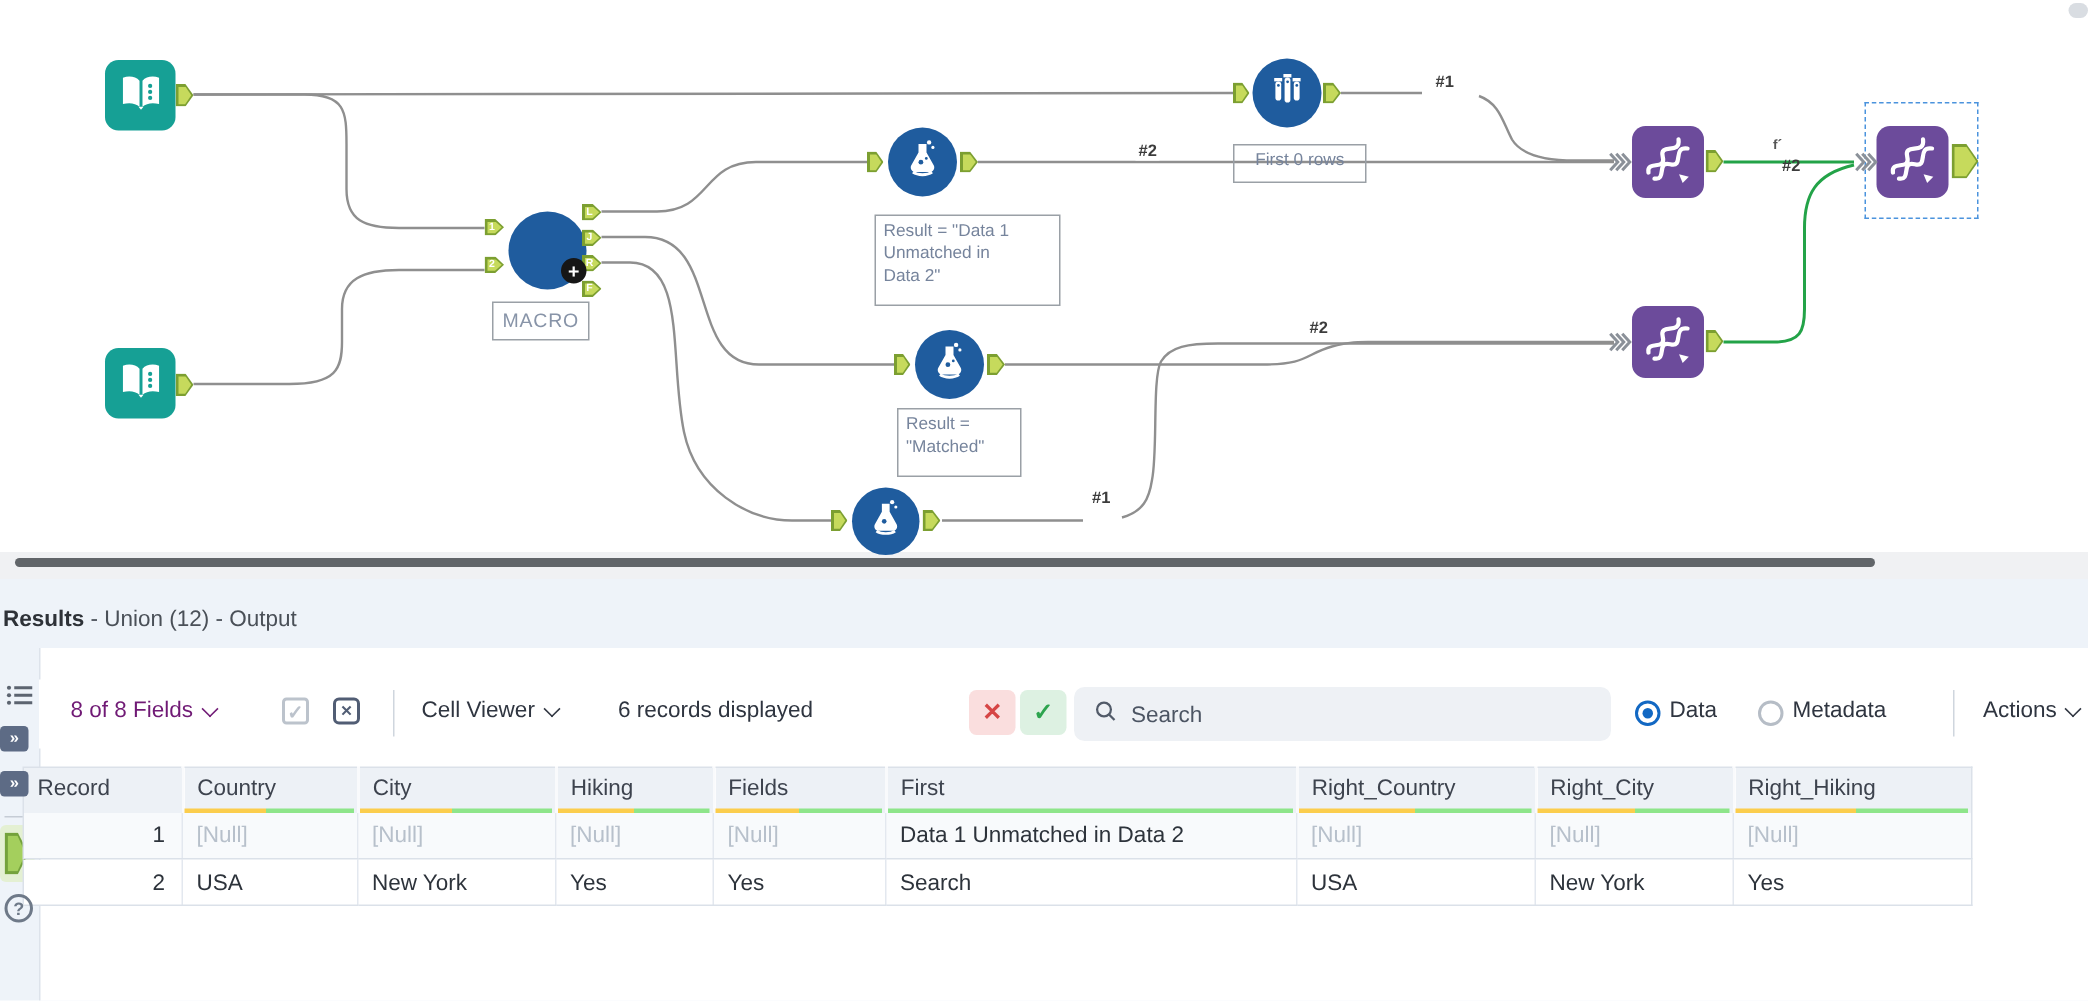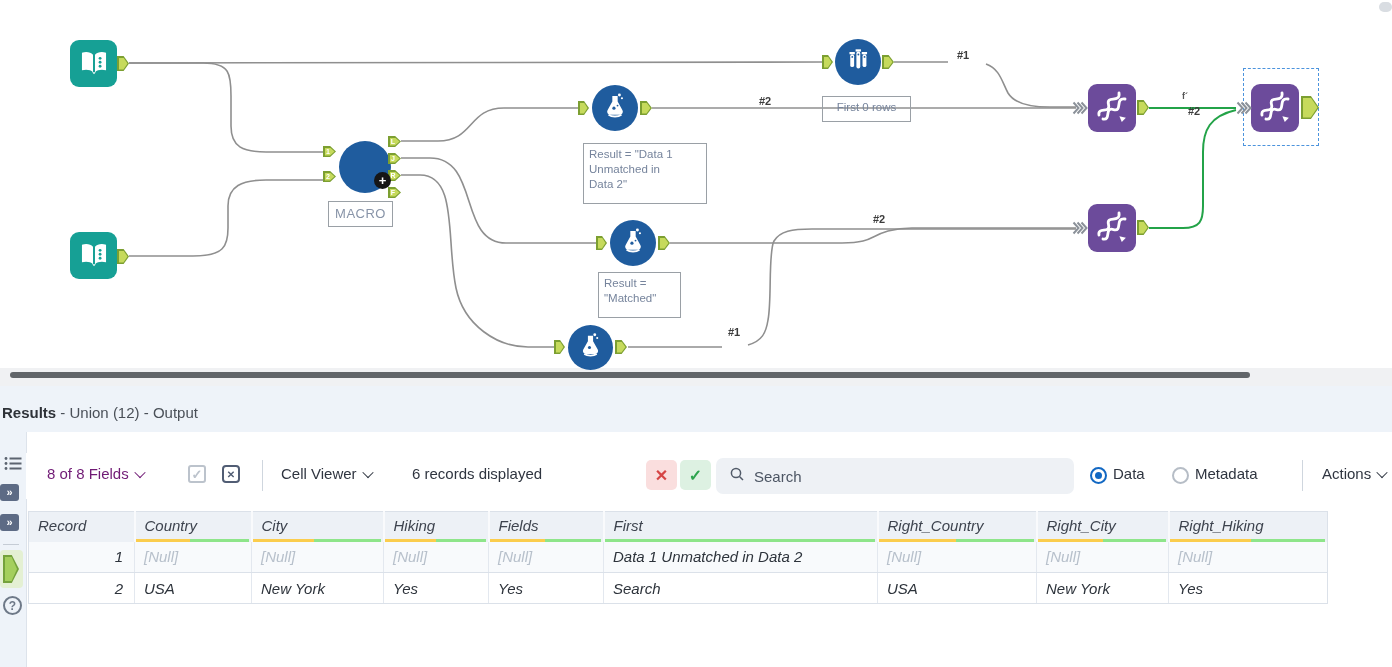--- a/index.html
+++ b/index.html
@@ -431,21 +431,21 @@
     <div class="tb" style="left:1087px; top:12px;">Data</div>
     <div class="radio off" style="left:1146px;"></div>
     <div class="tb" style="left:1169px; top:12px;">Metadata</div>
     <div class="vdiv" style="left:1276px;"></div>
     <div class="tb" style="left:1296px; top:12px;">
       <span>Actions</span>
       <span class="chev"></span>
     </div>
   </div>
 
-  <table class="grid" style="left:28px;font-style:italic;">
+  <table class="grid" style="left:15px;">
     <thead>
         <tr>
           <th style="width: 106px;"><span>Record</span><div class="qbar" style="background: transparent;"></div></th>
           <th style="width: 117px;"><span>Country</span><div class="qbar" style="background: linear-gradient(90deg, rgb(251, 205, 77) 0px, rgb(251, 205, 77) 48%, rgb(142, 229, 138) 48%, rgb(142, 229, 138) 100%);"></div></th>
           <th style="width: 132px;"><span>City</span><div class="qbar" style="background: linear-gradient(90deg, rgb(251, 205, 77) 0px, rgb(251, 205, 77) 48%, rgb(142, 229, 138) 48%, rgb(142, 229, 138) 100%);"></div></th>
           <th style="width: 105px;"><span>Hiking</span><div class="qbar" style="background: linear-gradient(90deg, rgb(251, 205, 77) 0px, rgb(251, 205, 77) 50%, rgb(142, 229, 138) 50%, rgb(142, 229, 138) 100%);"></div></th>
           <th style="width: 115px;"><span>Fields</span><div class="qbar" style="background: linear-gradient(90deg, rgb(251, 205, 77) 0px, rgb(251, 205, 77) 50%, rgb(142, 229, 138) 50%, rgb(142, 229, 138) 100%);"></div></th>
           <th style="width: 274px;"><span>First</span><div class="qbar" style="background: linear-gradient(90deg, rgb(251, 205, 77) 0px, rgb(251, 205, 77) 0%, rgb(142, 229, 138) 0%, rgb(142, 229, 138) 100%);"></div></th>
           <th style="width: 159px;"><span>Right_Country</span><div class="qbar" style="background: linear-gradient(90deg, rgb(251, 205, 77) 0px, rgb(251, 205, 77) 50%, rgb(142, 229, 138) 50%, rgb(142, 229, 138) 100%);"></div></th>
           <th style="width: 132px;"><span>Right_City</span><div class="qbar" style="background: linear-gradient(90deg, rgb(251, 205, 77) 0px, rgb(251, 205, 77) 51%, rgb(142, 229, 138) 51%, rgb(142, 229, 138) 100%);"></div></th>

